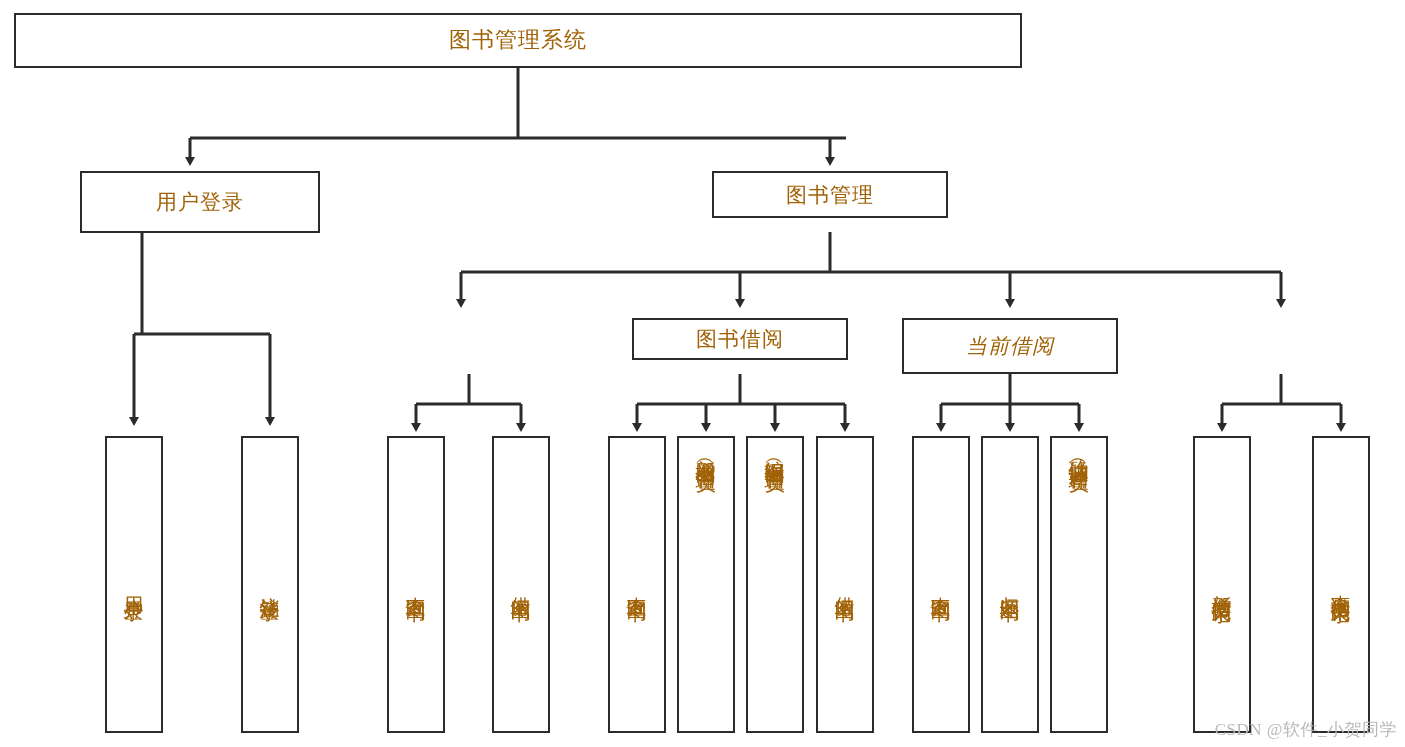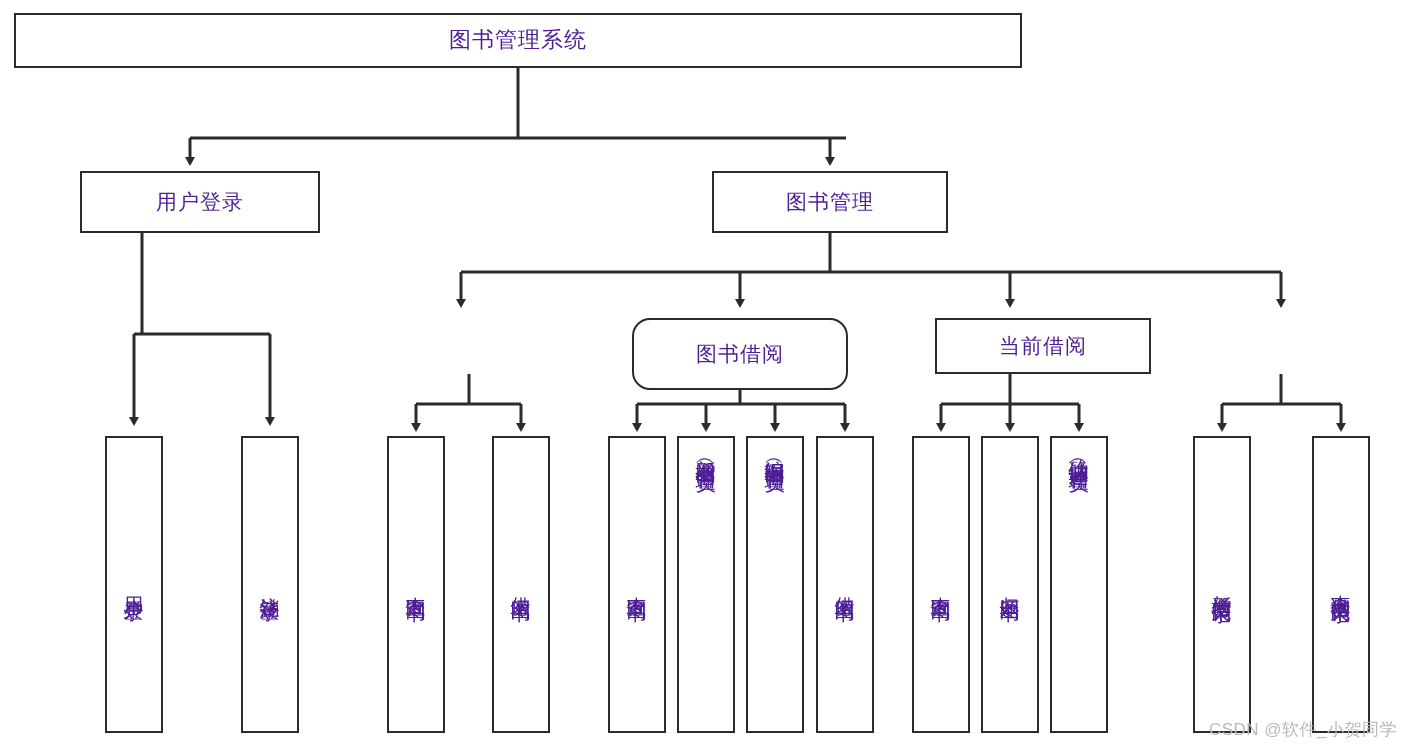--- a/index.html
+++ b/index.html
@@ -32,21 +32,21 @@
     align-items: center;
     justify-content: center;
     color: #1a1a1a;
     z-index: 2;
   }
   .node-label {
     display: block;
     text-align: center;
     line-height: 1.12;
     white-space: nowrap;
-    color: #4c1d95;
+    color: #a16207;
   }
   
   .node.horiz .node-label {
     font-size: 21px;
     letter-spacing: 1px;
   }
   .node.root .node-label {
     font-size: 22px;
     letter-spacing: 1px;
   }
@@ -70,21 +70,21 @@
   }
   #watermark {
     position: absolute;
     right: 8px;
     bottom: 6px;
     font-size: 17px;
     color: #b9b9b9;
     letter-spacing: 0.5px;
     white-space: nowrap;
     z-index: 3;
-    font-family: Liberation Sans, sans-serif;
+    font-family: Liberation Serif, serif;
   }
 </style>
 </head>
 <body>
 
 <div id="diagram-root">
 
   <svg id="diagram-svg" viewBox="0 0 1405 747" xmlns="http://www.w3.org/2000/svg">
     <defs>
       <marker id="arrow" markerWidth="9" markerHeight="10" refX="1" refY="5" orient="auto" markerUnits="userSpaceOnUse">
@@ -136,30 +136,30 @@
   </svg>
 
   <div class="node root horiz" style="left:14px; top:13px; width:1008px; height:55px;">
     <span class="node-label">图书管理系统</span>
   </div>
 
   <div class="node horiz" style="left:80px; top:171px; width:240px; height:62px;">
     <span class="node-label">用户登录</span>
   </div>
 
-  <div class="node horiz" style="left:712px; top:171px; width:236px; height:62px;">
+  <div class="node horiz" style="left:712px; top:171px; width:236px; height:47px;">
     <span class="node-label">图书管理</span>
   </div>
 
 
-  <div class="node horiz" style="left:632px; top:318px; width:216px; height:72px;border-radius:18px;">
+  <div class="node horiz" style="left:632px; top:318px; width:216px; height:42px;">
     <span class="node-label">图书借阅</span>
   </div>
 
-  <div class="node horiz" style="left:935px; top:318px; width:216px; height:56px;">
+  <div class="node horiz" style="left:902px; top:318px; width:216px; height:56px;font-style:italic;">
     <span class="node-label">当前借阅</span>
   </div>
 
 
   <div class="node leaf short" style="left:105px; top:436px; width:58px; height:297px;">
     <span class="node-label">用户登录</span>
   </div>
 
   <div class="node leaf short" style="left:241px; top:436px; width:58px; height:297px;">
     <span class="node-label">注销登录</span>

